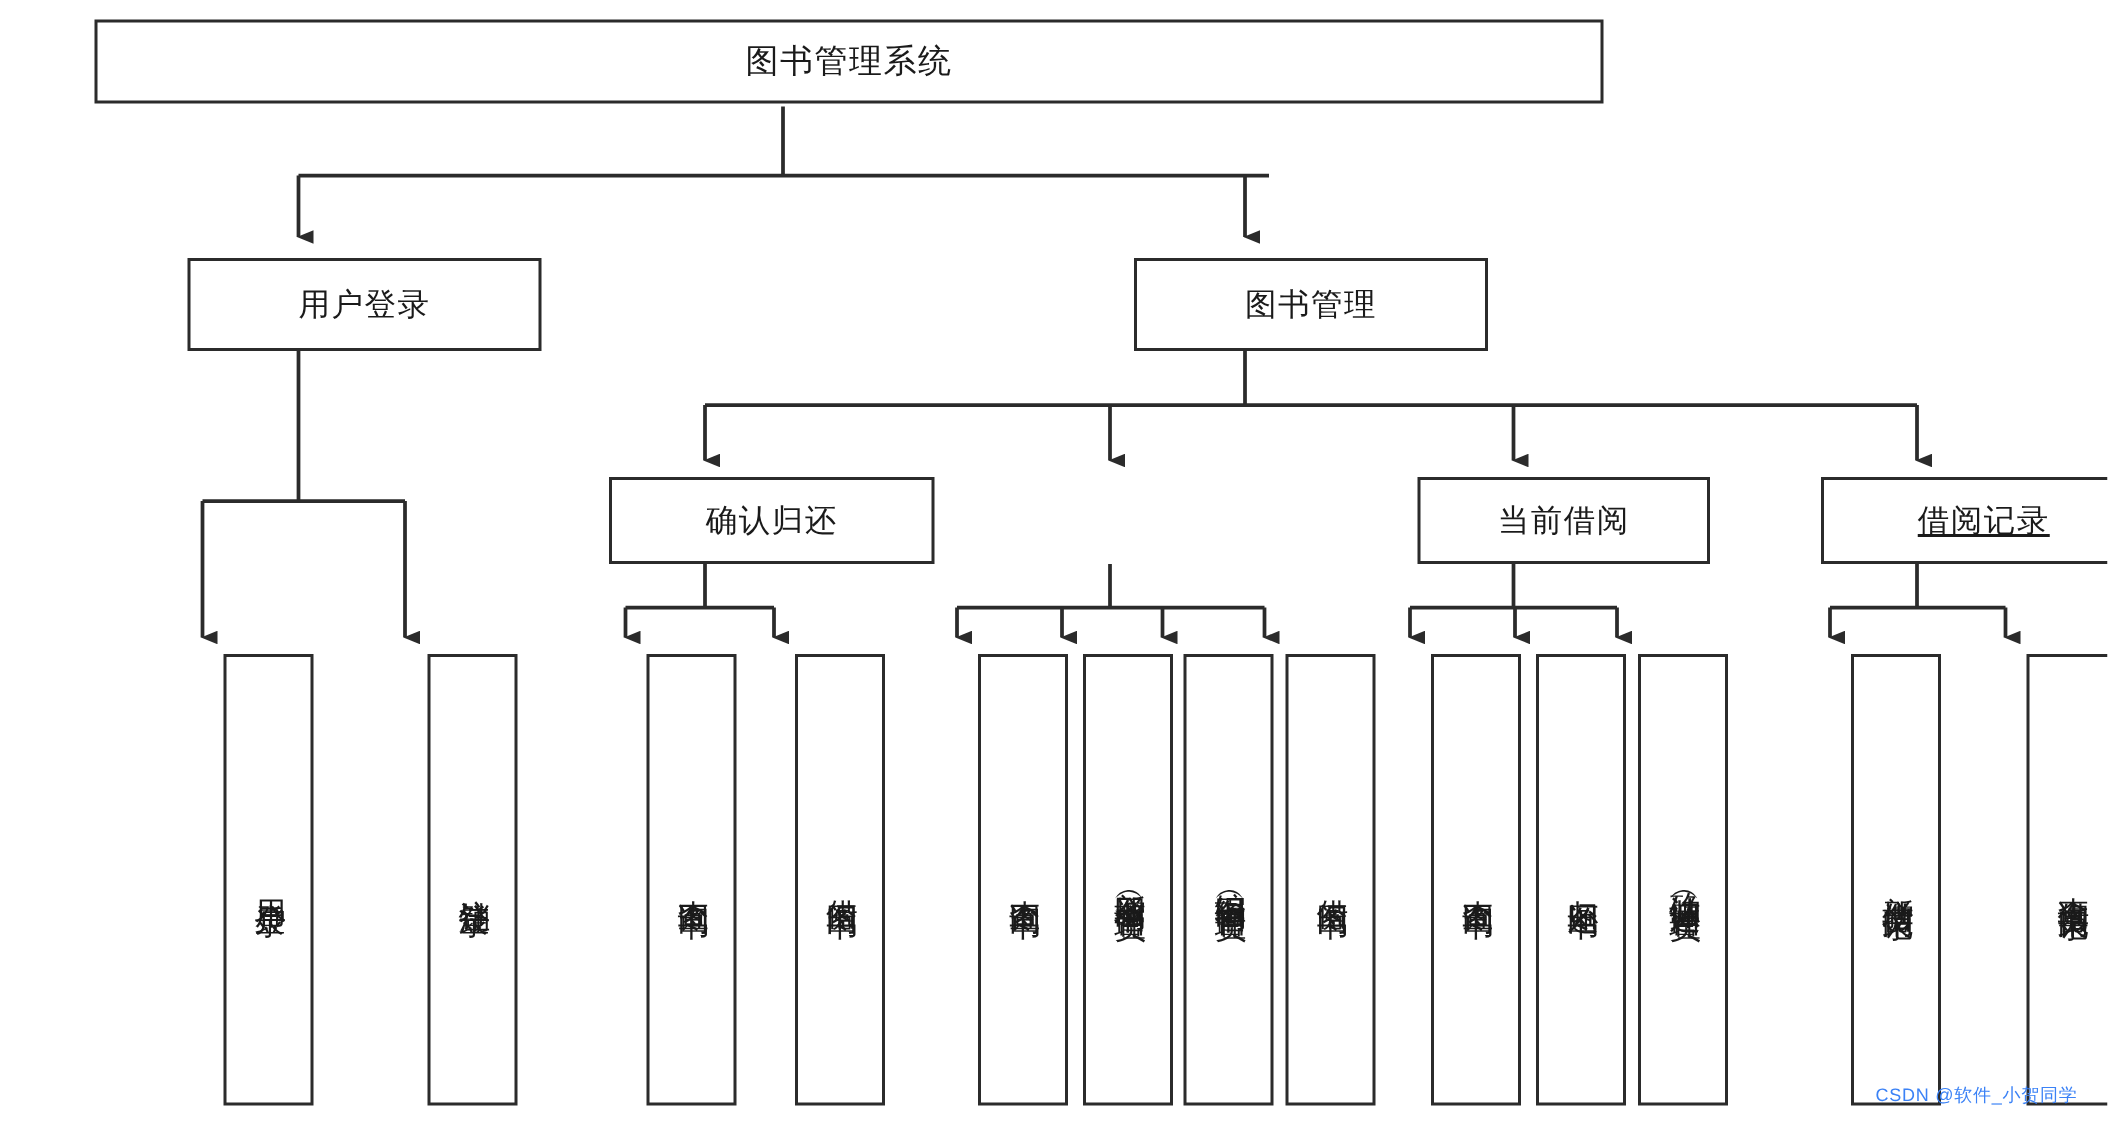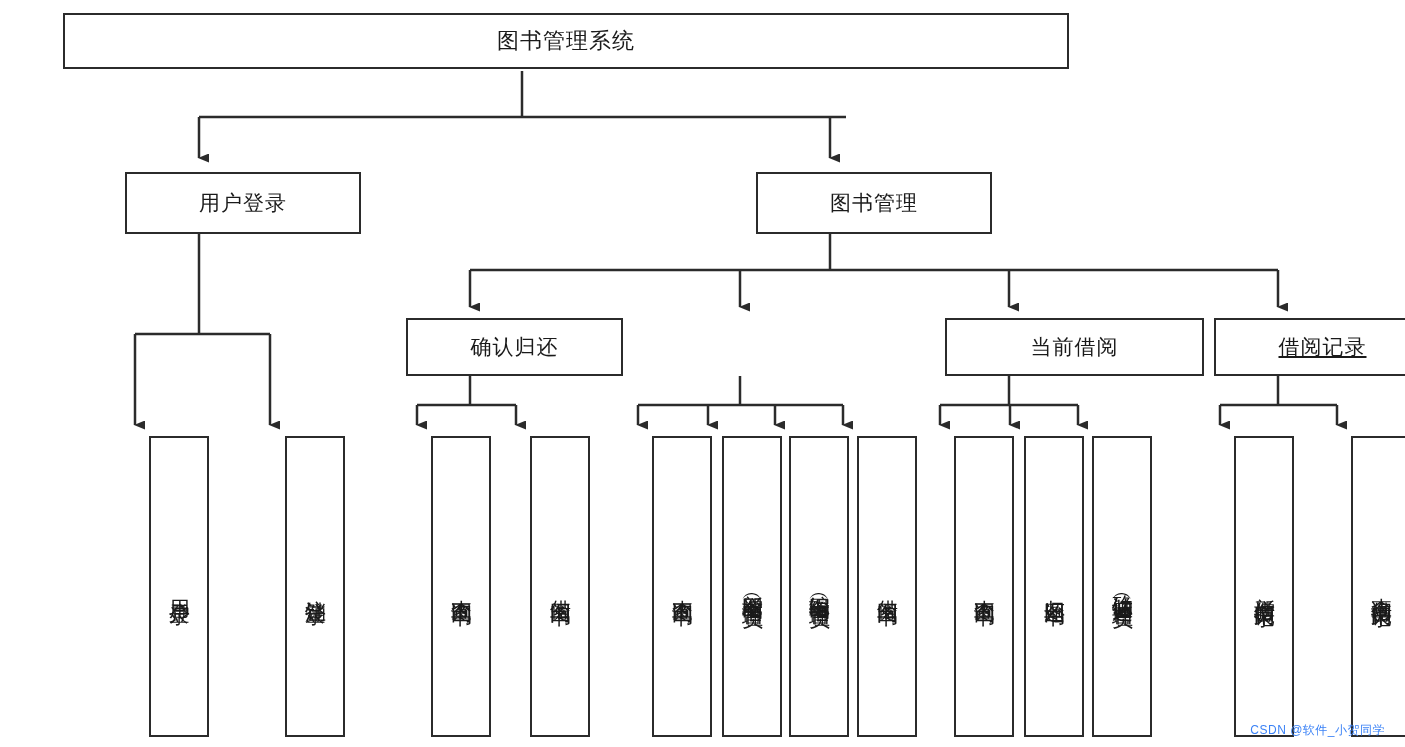--- a/index.html
+++ b/index.html
@@ -129,21 +129,21 @@
   <div class="node horizontal" style="left:81px; top:172px; width:236px; height:62px;">
     <span>用户登录</span>
   </div>
   <div class="node horizontal" style="left:712px; top:172px; width:236px; height:62px;align-items:center;">
     <span>图书管理</span>
   </div>
 
   <div class="node horizontal" style="left:362px; top:318px; width:217px; height:58px;">
     <span>确认归还</span>
   </div>
-  <div class="node horizontal" style="left:901px; top:318px; width:259px; height:58px;">
+  <div class="node horizontal" style="left:901px; top:318px; width:195px; height:58px;">
     <span>当前借阅</span>
   </div>
   <div class="node horizontal" style="left:1170px; top:318px; width:217px; height:58px;text-decoration:underline;">
     <span>借阅记录</span>
   </div>
 
   <div class="node vertical" style="left:105px; top:436px; width:60px; height:301px;">
     <span class="vlabel">用户登录</span>
   </div>
   <div class="node vertical" style="left:241px; top:436px; width:60px; height:301px;">

